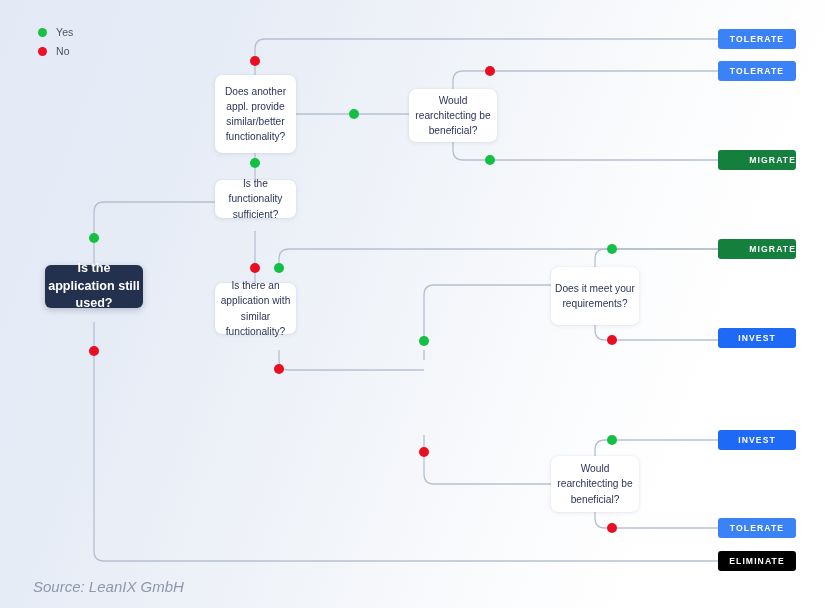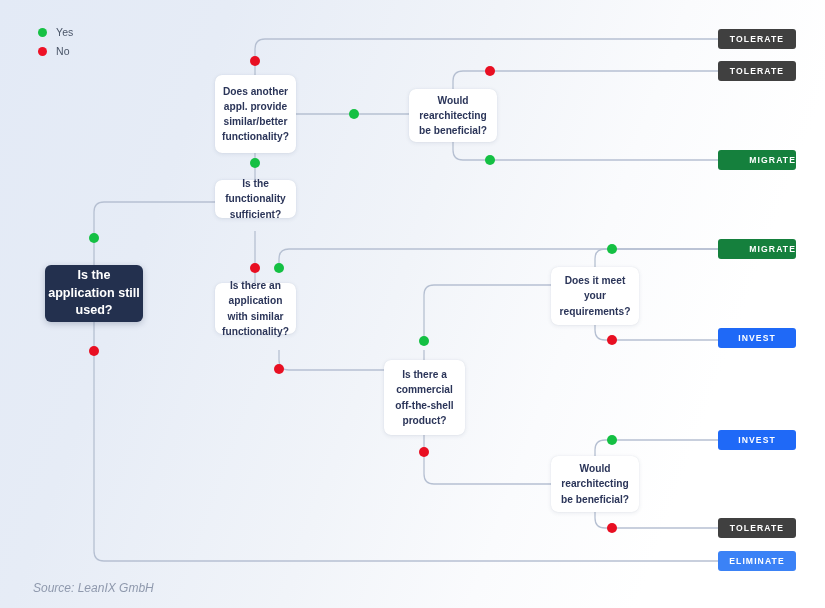--- a/index.html
+++ b/index.html
@@ -61,21 +61,21 @@
     background: #ffffff;
     border-radius: 7px;
     box-shadow: 0 1px 4px rgba(40,60,100,.10), 0 0 1px rgba(40,60,100,.12);
     display: flex;
     align-items: center;
     justify-content: flex-end;
     text-align: center;
     color: #2b3559;
     font-size: 10.2px;
     line-height: 1.48;
-    font-weight: 700;
+    font-weight: 400;
     padding: 4px;
     box-sizing: border-box;
   }
   .start-node {
     position: absolute;
     background: #23304e;
     border-radius: 6px;
     display: flex;
     align-items: center;
     justify-content: center;
@@ -96,40 +96,40 @@
     border-radius: 3px;
     display: flex;
     align-items: center;
     justify-content: center;
     color: #ffffff;
     font-size: 8.6px;
     font-weight: bold;
     letter-spacing: 1.1px;
     box-sizing: border-box;
   }
-  .out-tolerate  { background: #404040; }
+  .out-tolerate  { background: #3b82f6; }
   .out-migrate   { background: #15803d; justify-content: flex-end; }
   .out-invest    { background: #1f69f7; }
-  .out-eliminate { background: #3b82f6; }
+  .out-eliminate { background: #000000; }
 
   
   .marker {
     position: absolute;
     width: 10px; height: 10px;
     border-radius: 50%;
     transform: translate(-5px, -5px);
   }
   .m-yes { background: #14c043; }
   .m-no  { background: #e80f22; }
 
   .source {
     position: absolute;
     left: 33px;
     bottom: 13px;
-    font-size: 12px;
+    font-size: 15px;
     font-style: italic;
     color: #8f99ad;
   }
 </style>
 </head>
 <body>
 
 <div id="canvas">
 
   <svg id="wires" viewBox="0 0 825 608">
@@ -173,39 +173,36 @@
     <div class="legend-row">
       <span class="dot-sm dot-yes"></span>
       <span class="legend-label">Yes</span>
     </div>
     <div class="legend-row">
       <span class="dot-sm dot-no"></span>
       <span class="legend-label">No</span>
     </div>
   </div>
 
-  <div class="start-node" style="left:45px; top:265px; width:98px; height:57px;">
+  <div class="start-node" style="left:45px; top:265px; width:98px; height:43px;">
     <span>Is the application still used?</span>
   </div>
 
   <div class="node" style="left:215px; top:75px; width:81px; height:78px;">
     <span>Does another appl. provide similar/better functionality?</span>
   </div>
 
   <div class="node" style="left:215px; top:180px; width:81px; height:38px;">
     <span>Is the functionality sufficient?</span>
   </div>
 
   <div class="node" style="left:215px; top:283px; width:81px; height:51px;">
     <span>Is there an application with similar functionality?</span>
   </div>
 
-  <div class="node" style="left:384px; top:360px; width:81px; height:75px;">
-    <span>Is there a commercial off-the-shell product?</span>
-  </div>
 
   <div class="node" style="left:409px; top:89px; width:88px; height:53px;">
     <span>Would rearchitecting be beneficial?</span>
   </div>
 
   <div class="node" style="left:551px; top:267px; width:88px; height:58px;">
     <span>Does it meet your requirements?</span>
   </div>
 
   <div class="node" style="left:551px; top:456px; width:88px; height:56px;">

